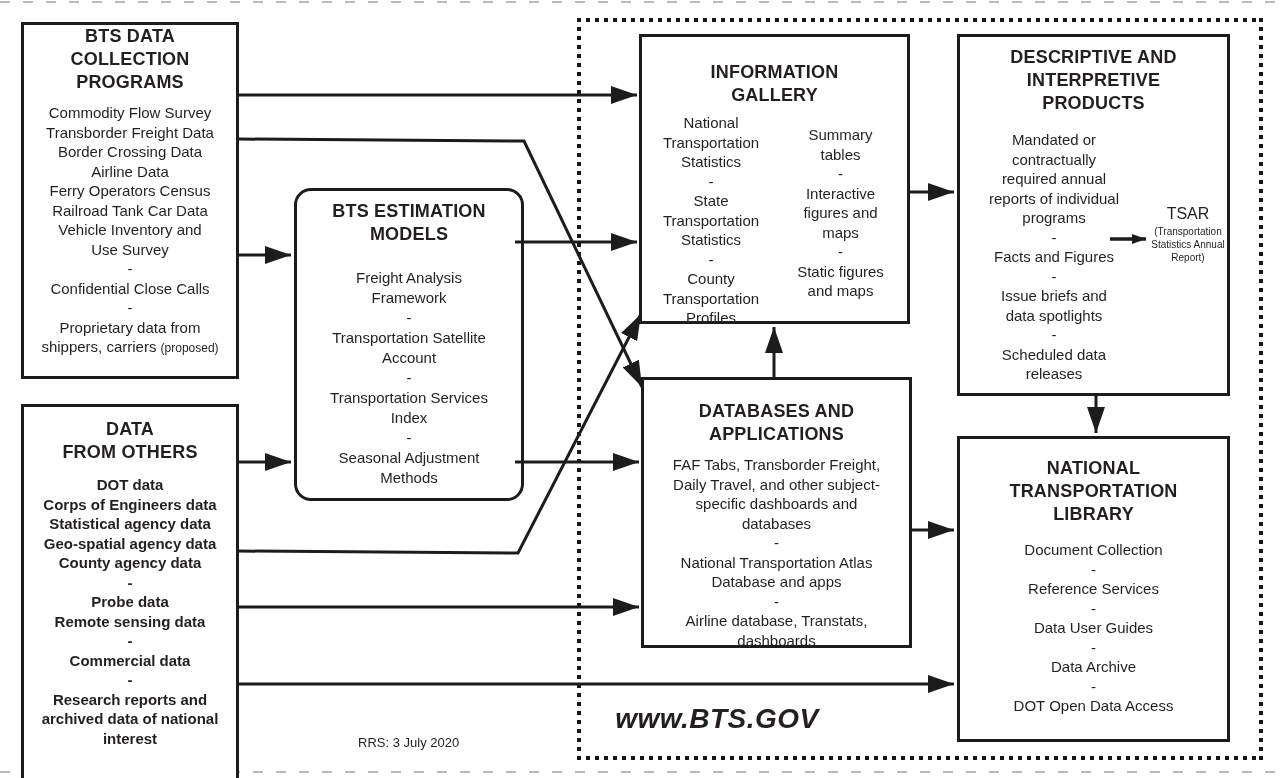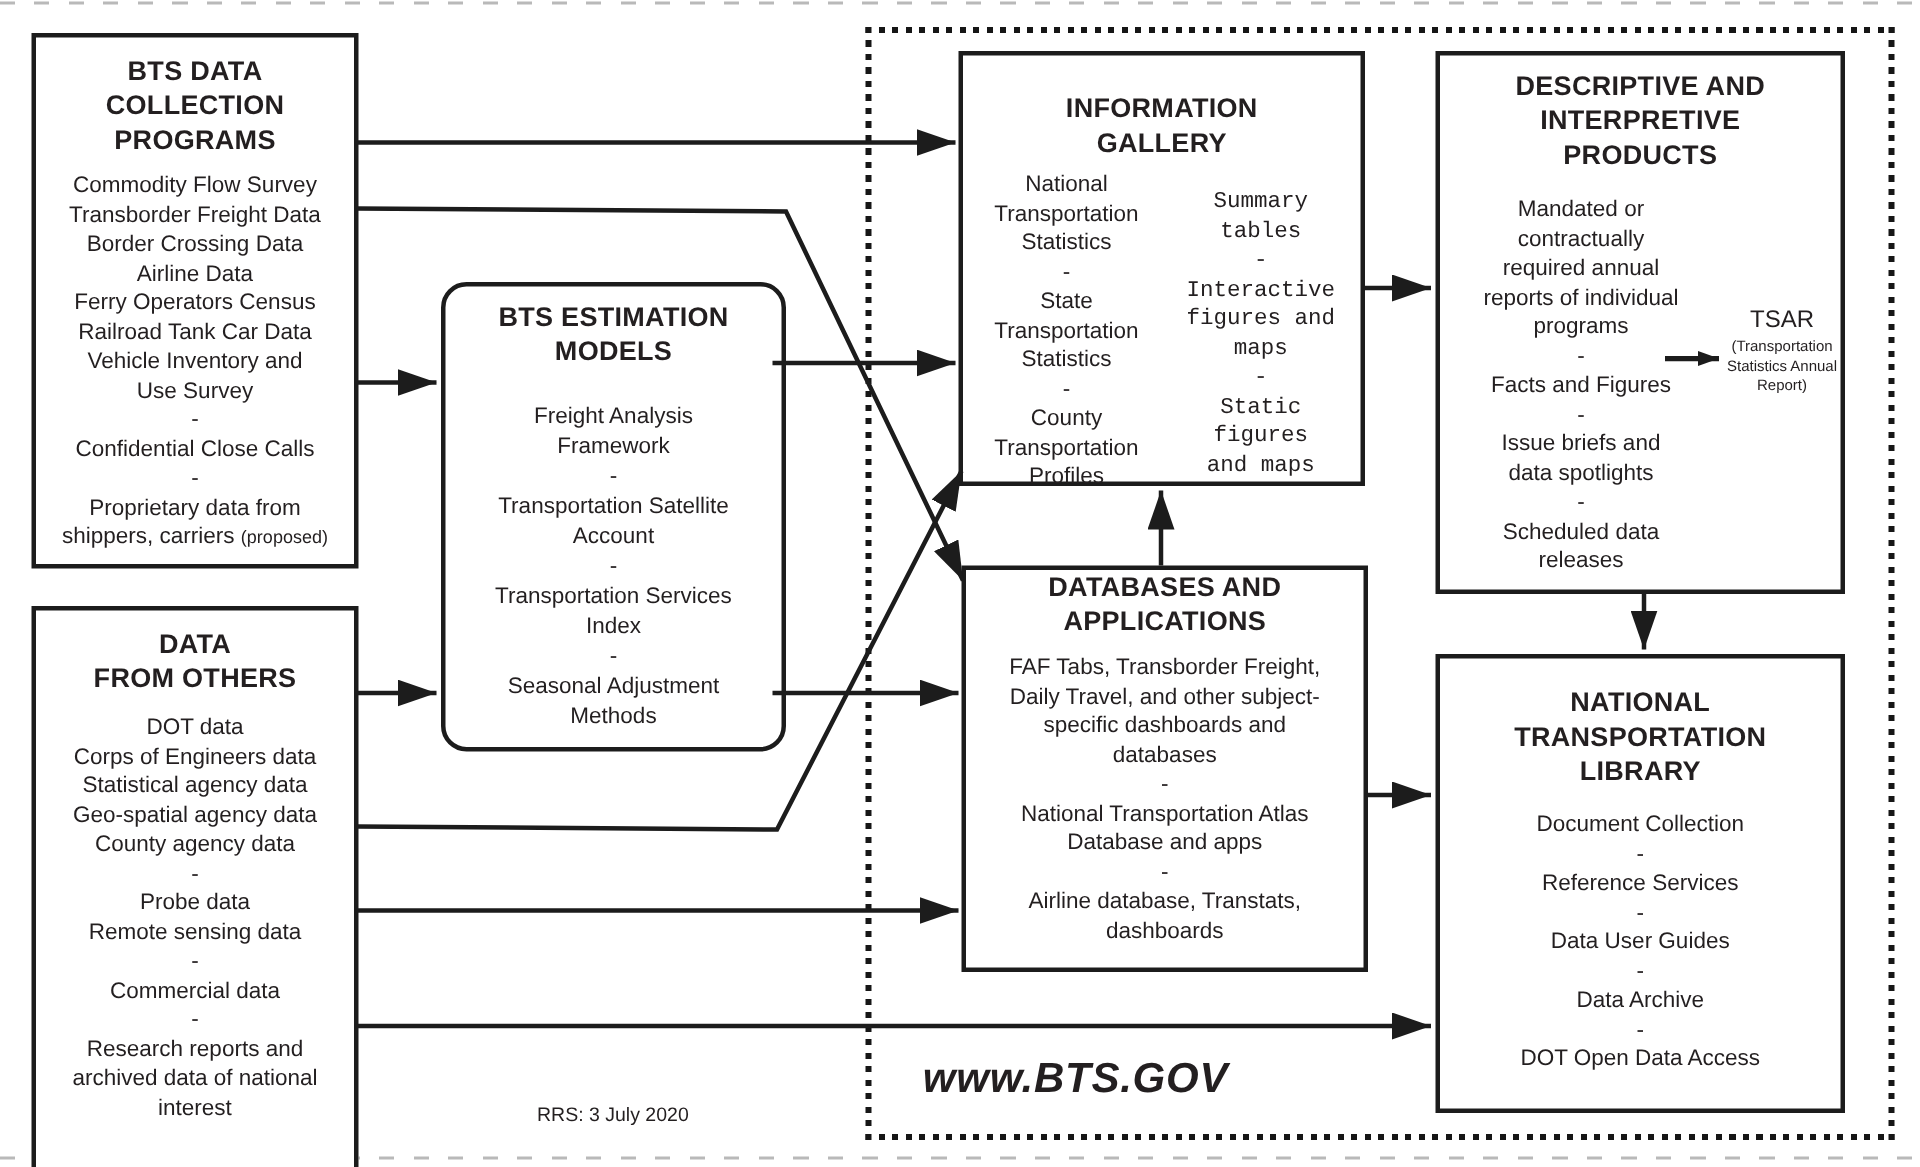--- a/index.html
+++ b/index.html
@@ -19,21 +19,21 @@
     text-align:center;z-index:2;
   }
   .title{font-weight:bold;}
   .tline{font-size:18px;line-height:23px;font-weight:bold;letter-spacing:.2px;}
   .bline{font-size:15px;line-height:19.5px;}
   .bline .note{font-size:12px;}
   .est .bline{line-height:20px;}
   .cols{display:flex;}
   .col{text-align:center;}
   .col-left{flex:0 0 138px;}
-  .col-right{flex:1 1 auto;margin-top:12px;padding-right:6px;font-family:Liberation Mono, monospace;}
+  .col-right{flex:1 1 auto;margin-top:12px;padding-right:6px;}
   .dip-body{width:168px;margin-left:10px;}
   .tsar{position:absolute;width:84px;text-align:center;z-index:3;}
   .tsar-label{font-size:16px;line-height:18px;}
   .tsar-sub{font-size:10px;line-height:13px;margin-top:2px;}
   .arrows{position:absolute;left:0;top:0;z-index:4;}
   .website{
     position:absolute;left:592px;top:703px;width:250px;text-align:center;
     font-size:28px;font-weight:bold;font-style:italic;letter-spacing:.5px;
   }
   .footnote{position:absolute;left:358px;top:735px;font-size:13px;}
@@ -46,21 +46,21 @@
   <div class="edge-line" style="top:1px;"></div>
   <div class="edge-line" style="top:771px;"></div>
 
   <div class="dotted-frame" style="left:577px;top:18px;width:686px;height:742px;">
     <div class="h" style="top:0;"></div>
     <div class="h" style="bottom:0;"></div>
     <div class="v" style="left:0;"></div>
     <div class="v" style="right:0;"></div>
   </div>
 
-  <div class="box" style="left:21px;top:22px;width:218px;height:357px;padding-top:11px;">
+  <div class="box" style="left:21px;top:22px;width:218px;height:357px;">
     <div class="title">
         <div class="tline">BTS DATA</div>
         <div class="tline">COLLECTION</div>
         <div class="tline">PROGRAMS</div>
       </div>
     <div class="body" style="margin-top:9px;text-align:center;">
         <div class="bline">Commodity Flow Survey</div>
         <div class="bline">Transborder Freight Data</div>
         <div class="bline">Border Crossing Data</div>
         <div class="bline">Airline Data</div>
@@ -74,21 +74,21 @@
         <div class="bline">Proprietary data from</div>
         <div class="bline"><span>shippers, carriers </span><span class="note">(proposed)</span></div>
       </div>
   </div>
 
   <div class="box" style="left:21px;top:404px;width:218px;height:444px;padding-top:11px;">
     <div class="title">
         <div class="tline">DATA</div>
         <div class="tline">FROM OTHERS</div>
       </div>
-    <div class="body" style="margin-top:11px;">
+    <div class="body" style="margin-top:11px;font-weight:bold;">
         <div class="bline">DOT data</div>
         <div class="bline">Corps of Engineers data</div>
         <div class="bline">Statistical agency data</div>
         <div class="bline">Geo-spatial agency data</div>
         <div class="bline">County agency data</div>
         <div class="bline">-</div>
         <div class="bline">Probe data</div>
         <div class="bline">Remote sensing data</div>
         <div class="bline">-</div>
         <div class="bline">Commercial data</div>
@@ -145,21 +145,21 @@
           <div class="bline">Interactive</div>
           <div class="bline">figures and</div>
           <div class="bline">maps</div>
           <div class="bline">-</div>
           <div class="bline">Static figures</div>
           <div class="bline">and maps</div>
         </div>
     </div>
   </div>
 
-  <div class="box" style="left:641px;top:377px;width:271px;height:271px;padding-top:0;">
+  <div class="box" style="left:641px;top:377px;width:271px;height:271px;padding-top:20px;">
     <div class="title">
         <div class="tline">DATABASES AND</div>
         <div class="tline">APPLICATIONS</div>
       </div>
     <div class="body" style="margin-top:9px;">
         <div class="bline">FAF Tabs, Transborder Freight,</div>
         <div class="bline">Daily Travel, and other subject-</div>
         <div class="bline">specific dashboards and</div>
         <div class="bline">databases</div>
         <div class="bline">-</div>

